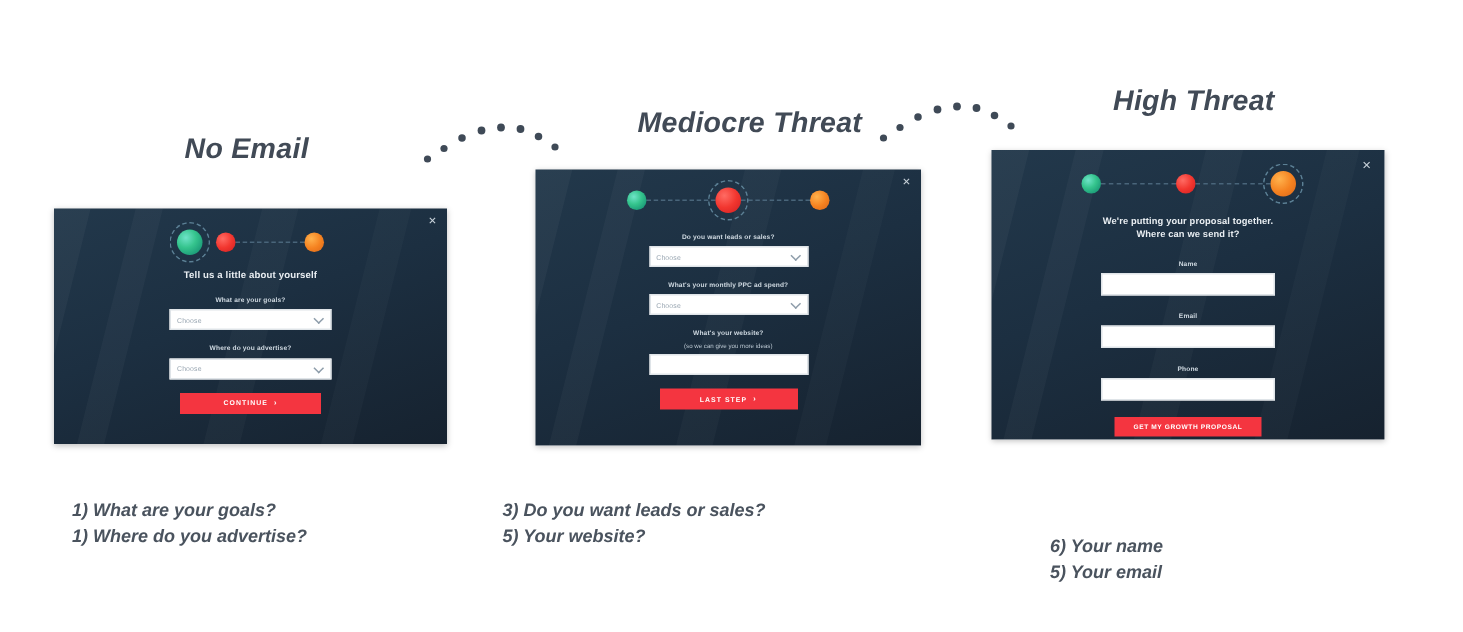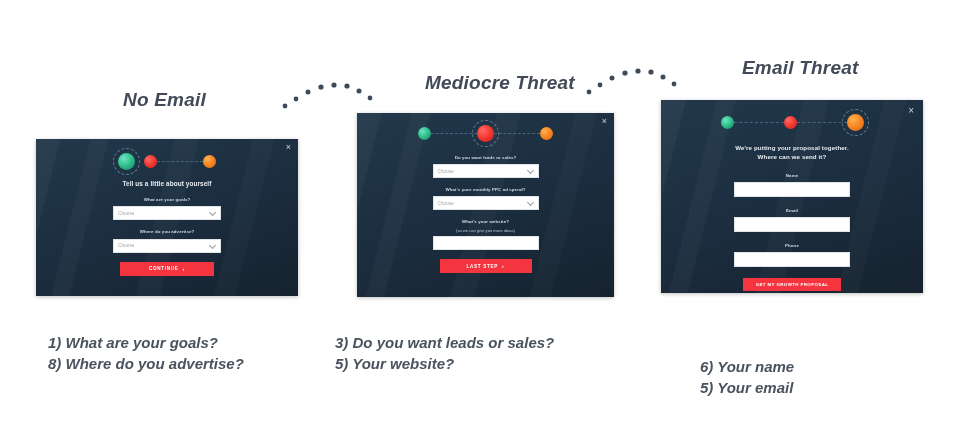--- a/index.html
+++ b/index.html
@@ -182,37 +182,37 @@
     justify-content: center;
     gap: 4px;
   }
   #panel-2 .cta { width: 92px; }
   #panel-3 .cta { width: 98px; height: 13px; font-size: 4.4px; letter-spacing: 0.4px; margin-top: 1px; }
   .cta .chev { font-size: 5px; font-weight: bold; }
 
   
   .caption {
     position: absolute;
-    font-size: 15px;
+    font-size: 12px;
     font-weight: bold;
     font-style: italic;
     color: #4a535e;
     line-height: 1.42;
     white-space: nowrap;
   }
   #caption-1 { left: 48px;  top: 332px; }
   #caption-2 { left: 335px; top: 332px; }
   #caption-3 { left: 700px; top: 332px; margin-top: 24px; }
 </style>
 </head>
 <body>
 
 <div class="threat-heading" id="heading-no">No Email</div>
 <div class="threat-heading" id="heading-mediocre">Mediocre Threat</div>
-<div class="threat-heading" id="heading-high">Email Threat</div>
+<div class="threat-heading" id="heading-high">High Threat</div>
 
 <svg class="arc" id="arc-1" width="100" height="48">
   <g fill="#3f4a57">
     <circle cx="4" cy="44" r="2.4"></circle>
     <circle cx="15" cy="37" r="2.4"></circle>
     <circle cx="27" cy="30" r="2.5"></circle>
     <circle cx="40" cy="25" r="2.6"></circle>
     <circle cx="53" cy="23" r="2.6"></circle>
     <circle cx="66" cy="24" r="2.6"></circle>
     <circle cx="78" cy="29" r="2.5"></circle>
@@ -335,21 +335,21 @@
     </div>
 
     <div class="cta">
       <span>GET MY GROWTH PROPOSAL</span>
     </div>
   </div>
 </div>
 
 <div class="caption" id="caption-1">
   <div>1) What are your goals?</div>
-  <div>8) Where do you advertise?</div>
+  <div>1) Where do you advertise?</div>
 </div>
 <div class="caption" id="caption-2">
   <div>3) Do you want leads or sales?</div>
   <div>5) Your website?</div>
 </div>
 <div class="caption" id="caption-3">
   <div>6) Your name</div>
   <div>5) Your email</div>
 </div>
 

